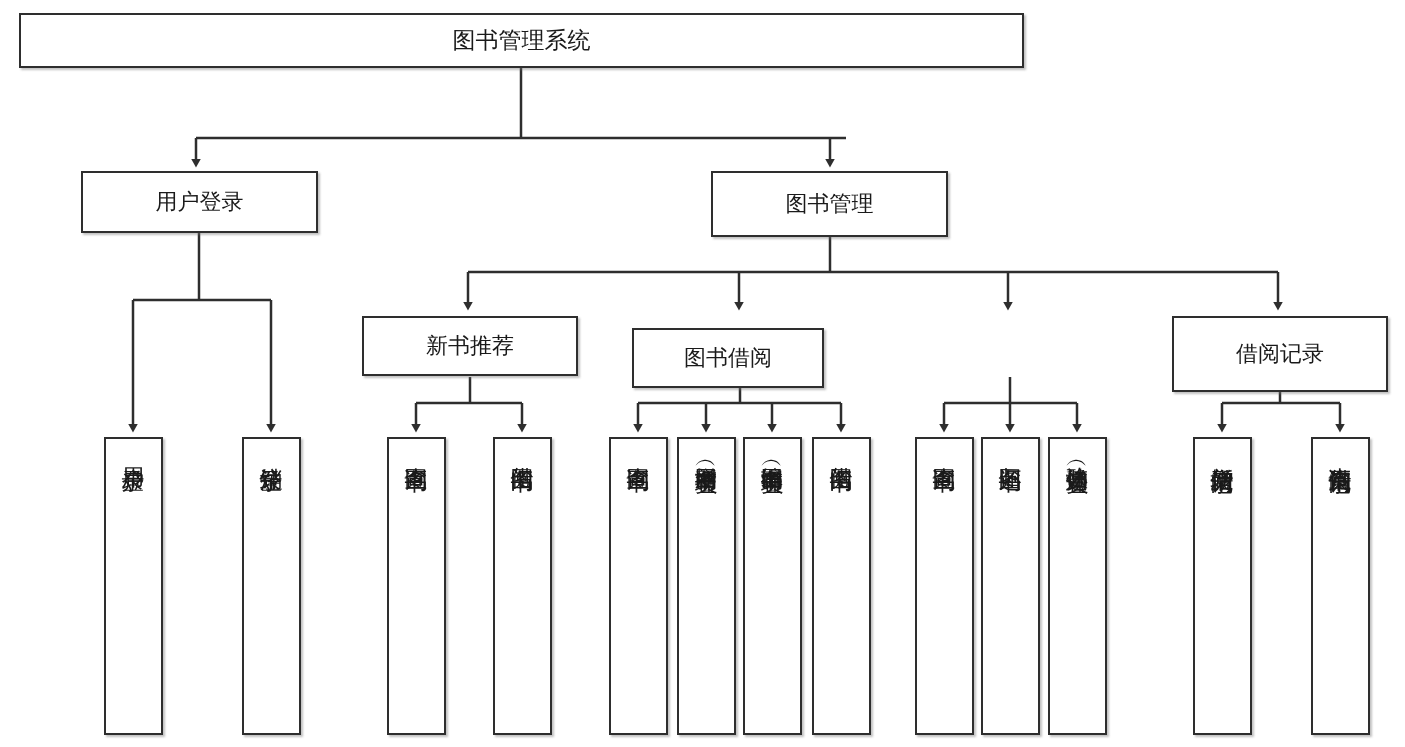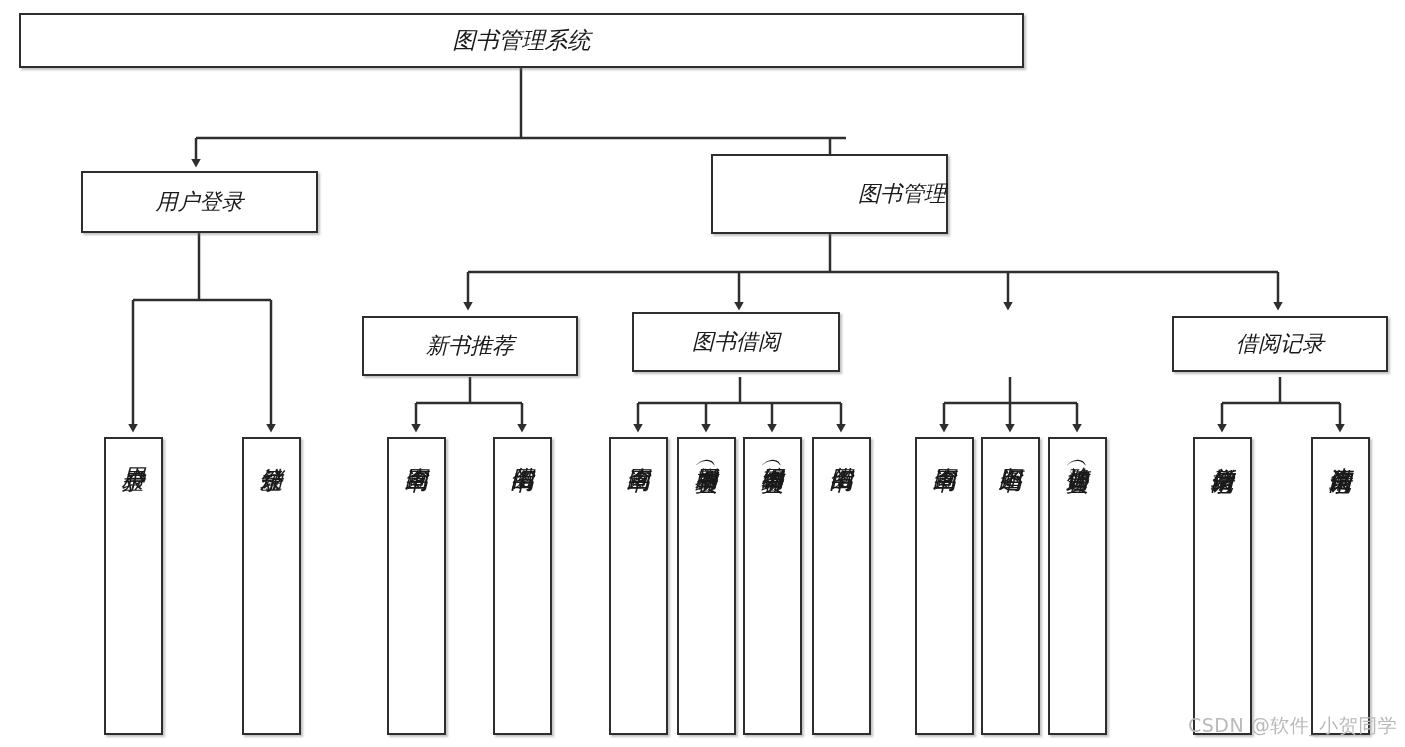--- a/index.html
+++ b/index.html
@@ -20,21 +20,20 @@
   .node {
     position: absolute;
     box-sizing: border-box;
     border: 2px solid #2e2e2e;
     background: #ffffff;
     display: flex;
     align-items: center;
     justify-content: center;
     color: #1a1a1a;
     box-shadow: 2px 2px 2px rgba(120,120,120,0.45);
-    font-style: italic;
   }
   .node .label {
     text-align: center;
     line-height: 1.18;
     white-space: nowrap;
   }
   
   .node.h .label {
     font-size: 22px;
     writing-mode: horizontal-tb;
@@ -132,31 +131,31 @@
     </g>
   </svg>
 
   <div class="node h root" style="left:19px; top:13px; width:1005px; height:55px;">
     <span class="label">图书管理系统</span>
   </div>
 
   <div class="node h" style="left:81px; top:171px; width:237px; height:62px;">
     <span class="label">用户登录</span>
   </div>
-  <div class="node h" style="left:711px; top:154px; width:237px; height:80px;justify-content:flex-end;">
+  <div class="node h" style="left:711px; top:171px; width:237px; height:66px;">
     <span class="label">图书管理</span>
   </div>
 
   <div class="node h" style="left:362px; top:316px; width:216px; height:60px;align-items:center;">
     <span class="label">新书推荐</span>
   </div>
-  <div class="node h" style="left:632px; top:312px; width:208px; height:60px;">
+  <div class="node h" style="left:632px; top:328px; width:192px; height:60px;">
     <span class="label">图书借阅</span>
   </div>
-  <div class="node h" style="left:1172px; top:316px; width:216px; height:56px;">
+  <div class="node h" style="left:1172px; top:316px; width:216px; height:76px;">
     <span class="label">借阅记录</span>
   </div>
 
   <div class="node v" style="left:104px; top:437px; width:59px; height:298px;">
     <span class="label">用户登录</span>
   </div>
   <div class="node v" style="left:242px; top:437px; width:59px; height:298px;">
     <span class="label">注销登录</span>
   </div>
 
@@ -190,15 +189,14 @@
     <span class="label">确认归还（管理员）</span>
   </div>
 
   <div class="node v" style="left:1193px; top:437px; width:59px; height:298px;">
     <span class="label">新增借阅记录</span>
   </div>
   <div class="node v" style="left:1311px; top:437px; width:59px; height:298px;">
     <span class="label">查询借阅记录</span>
   </div>
 
-  <div class="watermark">CSDN @软件_小贺同学</div>
 
 </div>
 
 </body></html>

